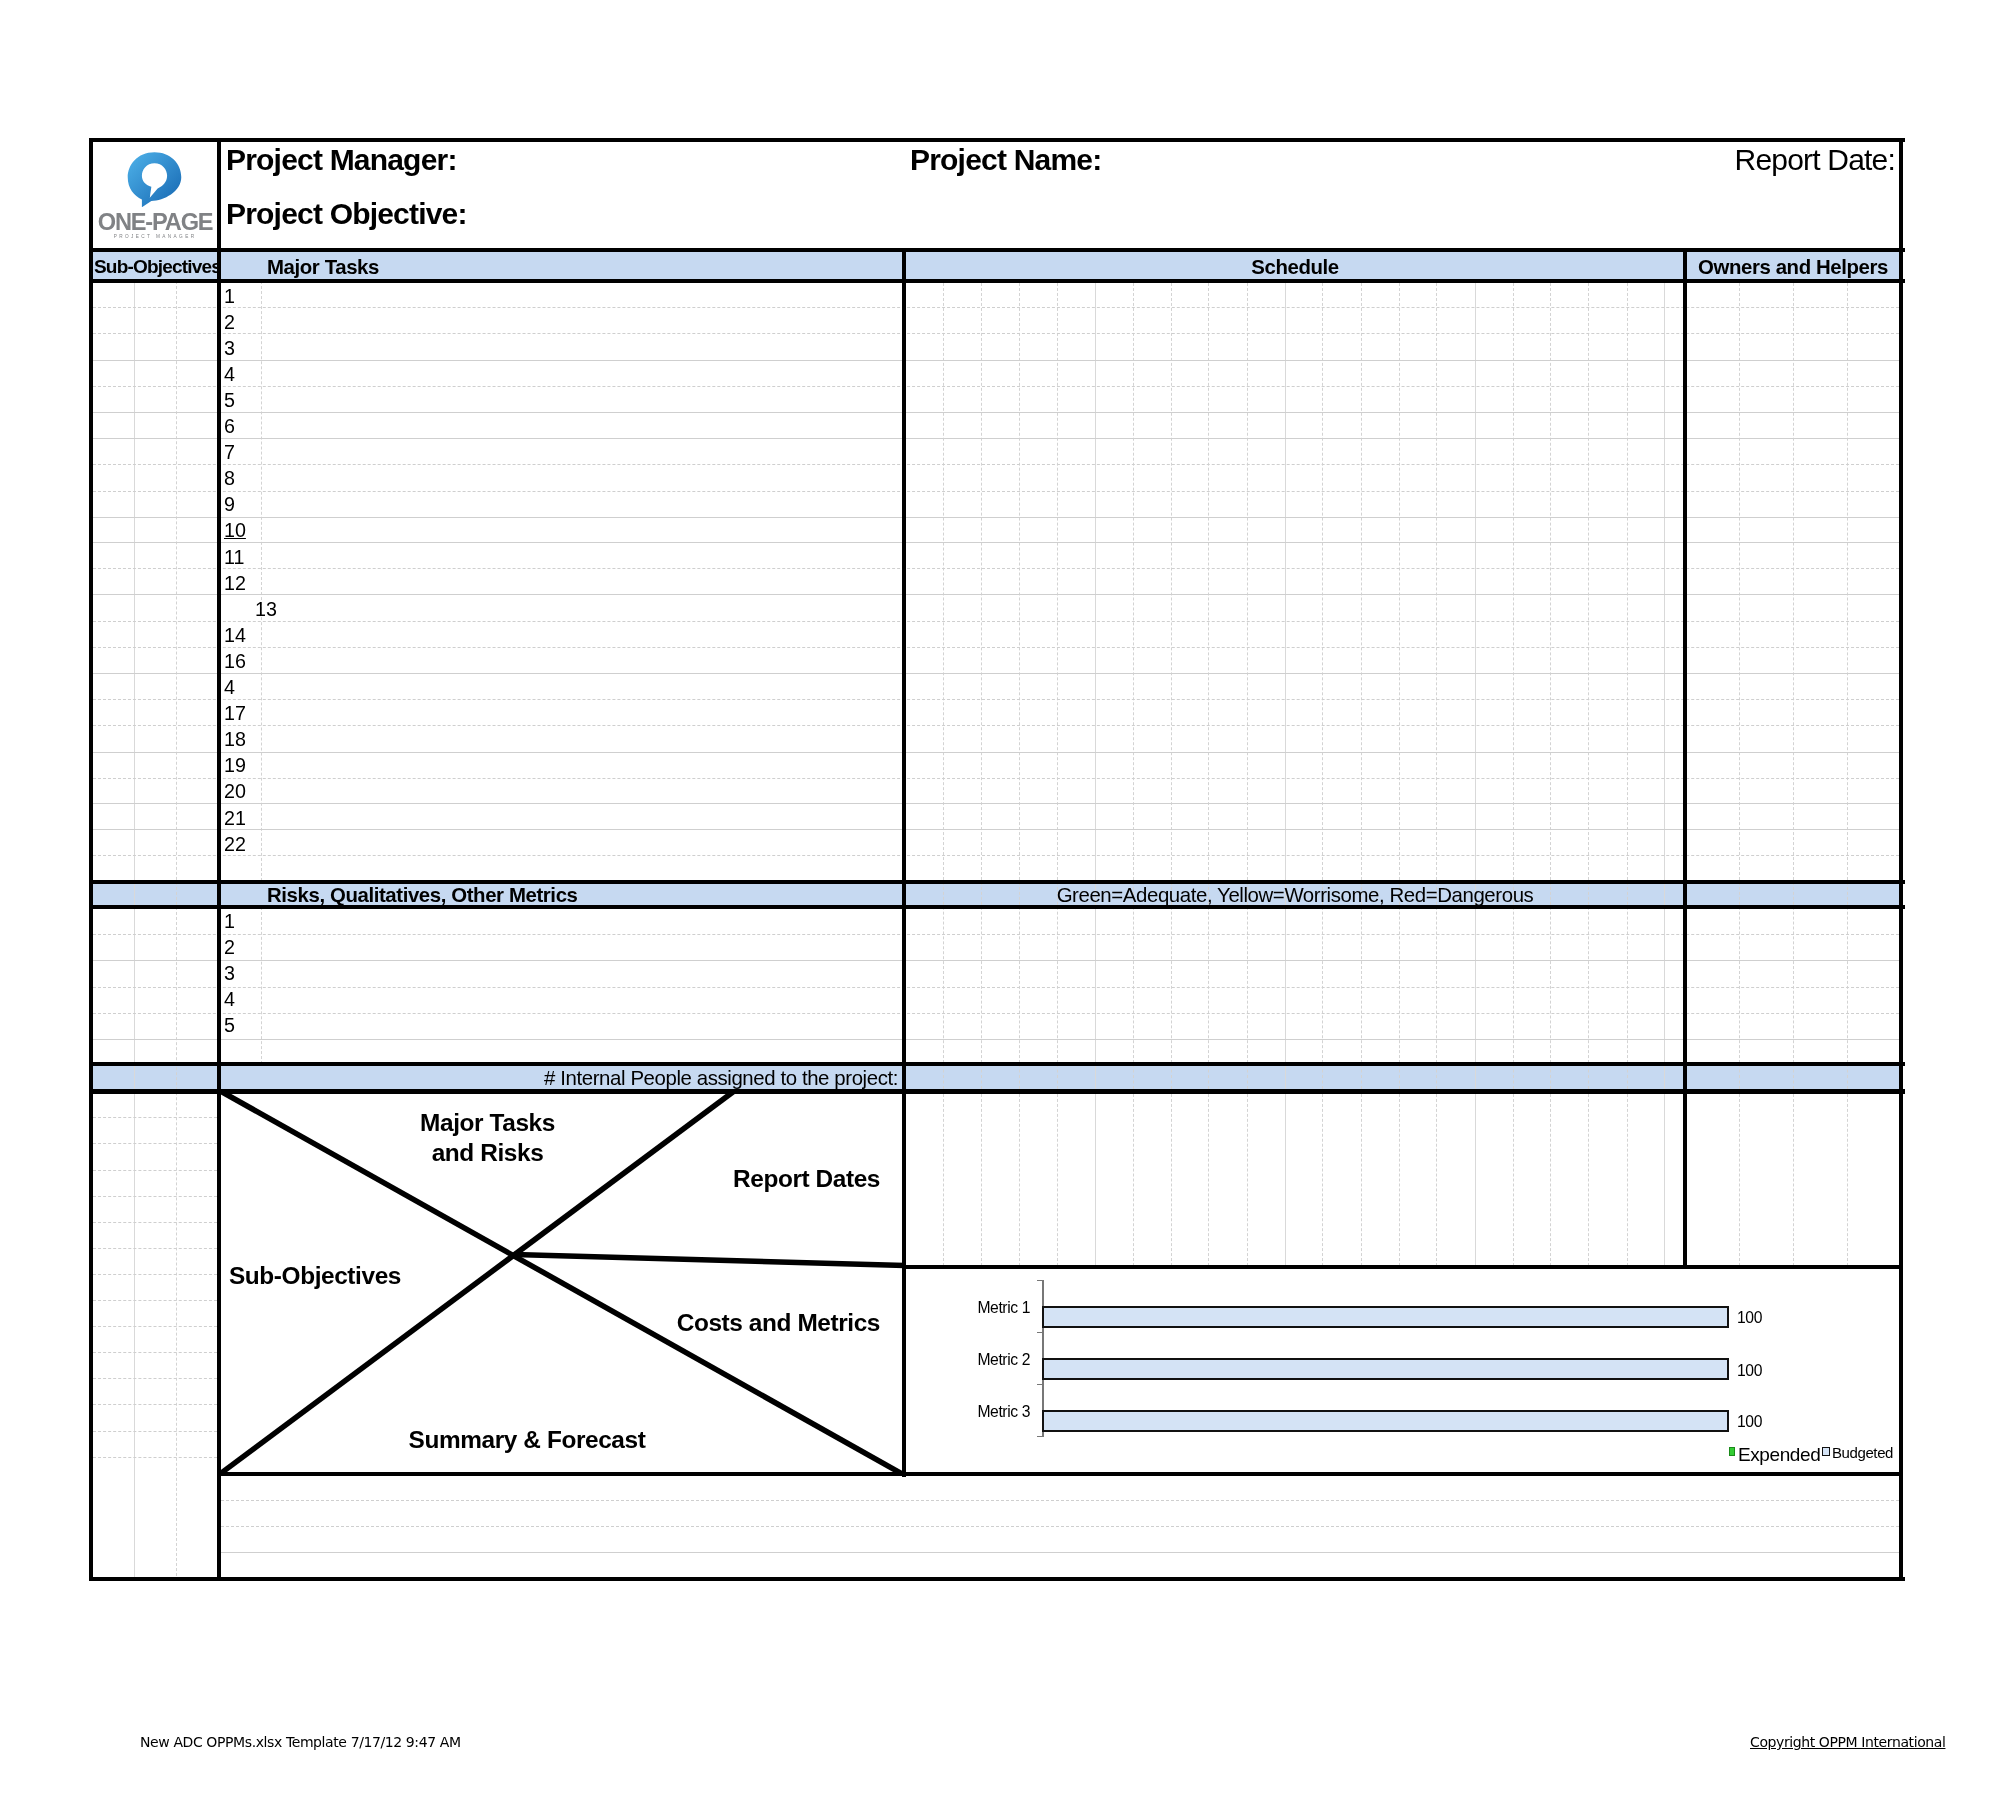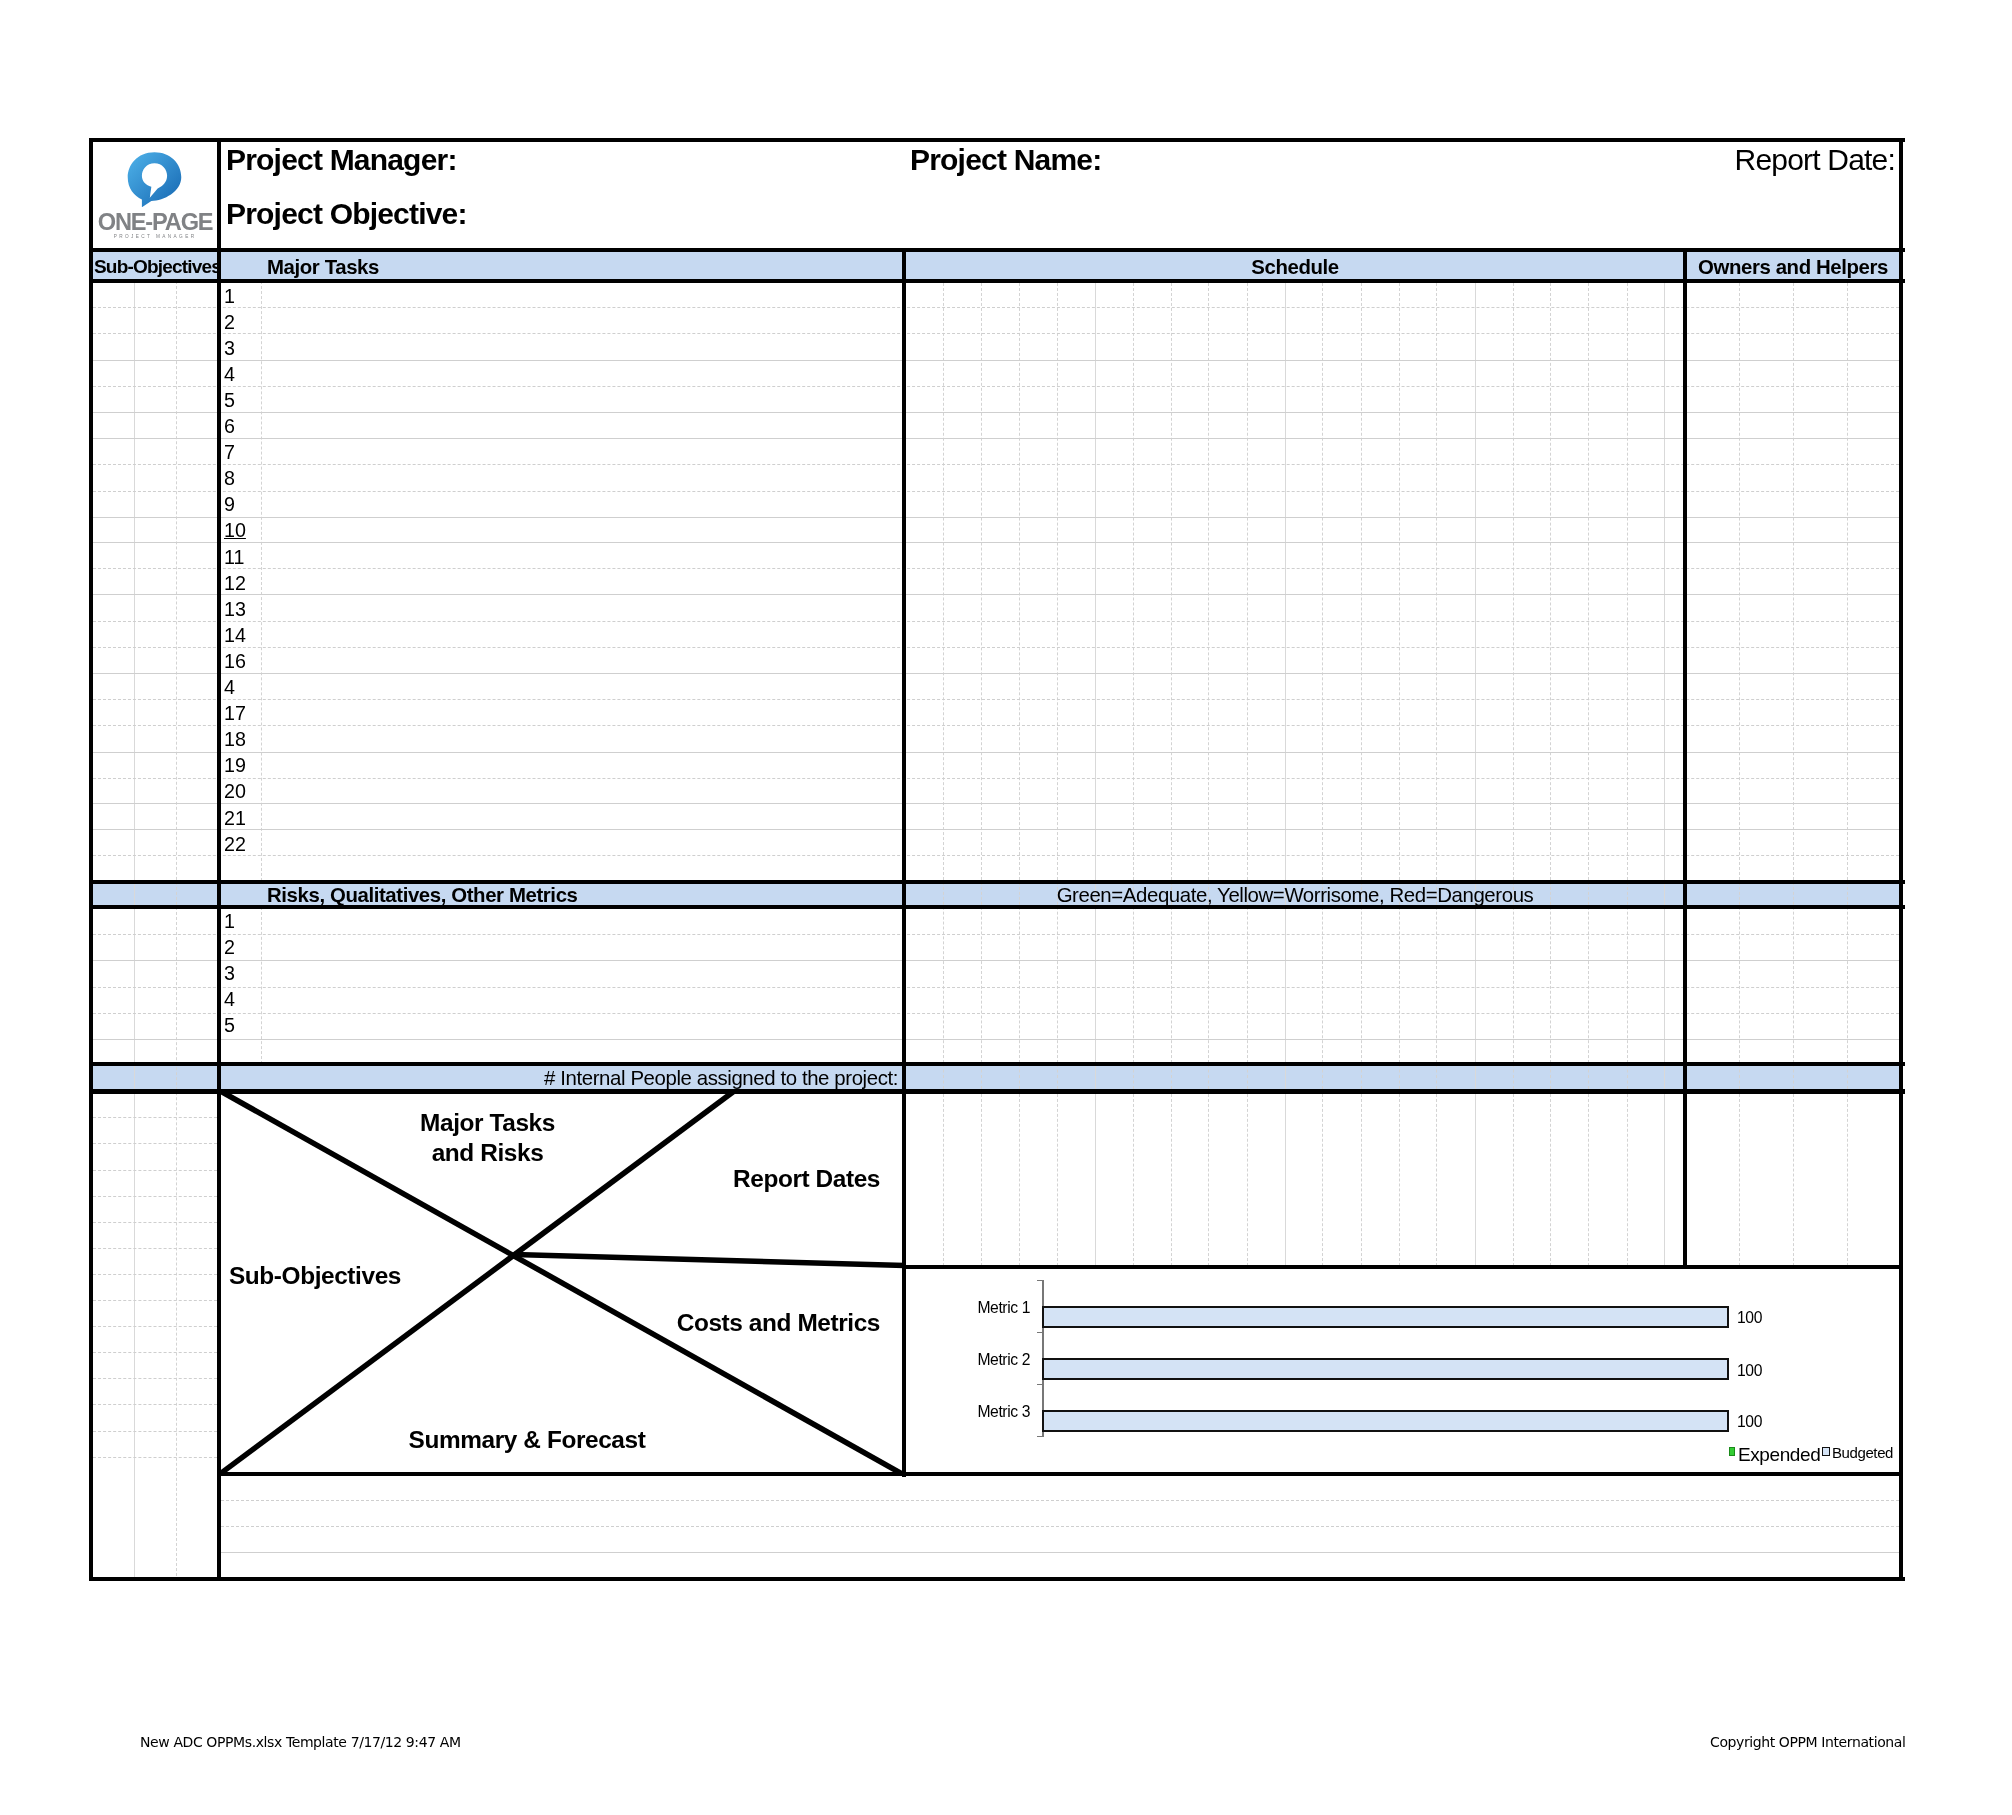--- a/index.html
+++ b/index.html
@@ -235,21 +235,21 @@
       <div class="rownum" style="top: 337px;">3</div>
       <div class="rownum" style="top: 363px;">4</div>
       <div class="rownum" style="top: 389px;">5</div>
       <div class="rownum" style="top: 415px;">6</div>
       <div class="rownum" style="top: 441px;">7</div>
       <div class="rownum" style="top: 467px;">8</div>
       <div class="rownum" style="top: 493px;">9</div>
       <div class="rownum" style="top: 519px; text-decoration: underline;">10</div>
       <div class="rownum" style="top: 546px;">11</div>
       <div class="rownum" style="top: 572px;">12</div>
-      <div class="rownum" style="top: 598px;">13</div>
+      <div class="rownum" style="top: 598px; margin-left: 31px;">13</div>
       <div class="rownum" style="top: 624px;">14</div>
       <div class="rownum" style="top: 650px;">16</div>
       <div class="rownum" style="top: 676px;">4</div>
       <div class="rownum" style="top: 702px;">17</div>
       <div class="rownum" style="top: 728px;">18</div>
       <div class="rownum" style="top: 754px;">19</div>
       <div class="rownum" style="top: 780px;">20</div>
       <div class="rownum" style="top: 807px;">21</div>
       <div class="rownum" style="top: 833px;">22</div>
     </div>
@@ -299,15 +299,15 @@
     <div class="metric-bar" style="left:1042px;top:1410px;width:687px;"></div>
     <div class="metric-val" style="left:1737px;top:1413px;">100</div>
 
     <div class="abs" style="left:1729px;top:1447px;width:6.3px;height:9.4px;background:#33cc33;border:0.8px solid #1a8a1a;"></div>
     <div class="metric-val" style="left:1738px;top:1444px;font-size:19px;">Expended</div>
     <div class="abs" style="left:1822px;top:1447px;width:7.9px;height:8.6px;background:#d4e3f5;border:1.6px solid #111;"></div>
     <div class="metric-val" style="left:1832px;top:1444px;font-size:15px;text-align:center;">Budgeted</div>
   </div>
 
   <div class="footer" style="left:140px;top:1734px;">New ADC OPPMs.xlsx  Template  7/17/12  9:47 AM</div>
-  <div class="footer" style="left:1710px;top:1734px;">Copyright OPPM International</div>
+  <div class="footer" style="left:1750px;top:1734px;text-decoration:underline;">Copyright OPPM International</div>
 </div>
 
 
 </body></html>

